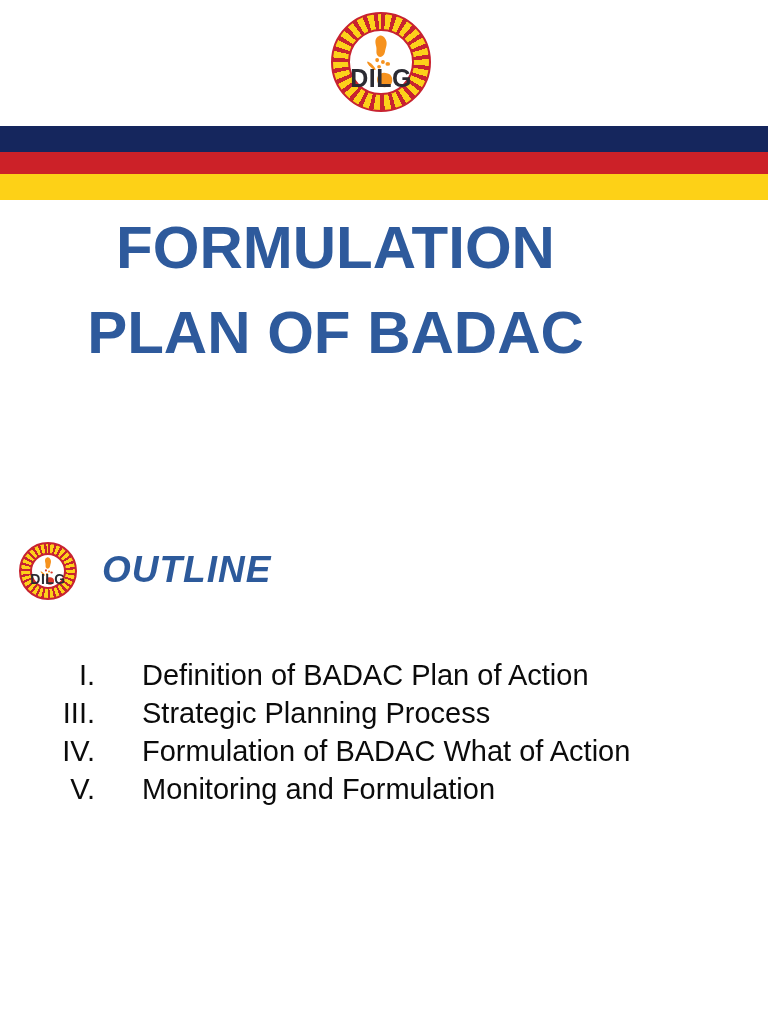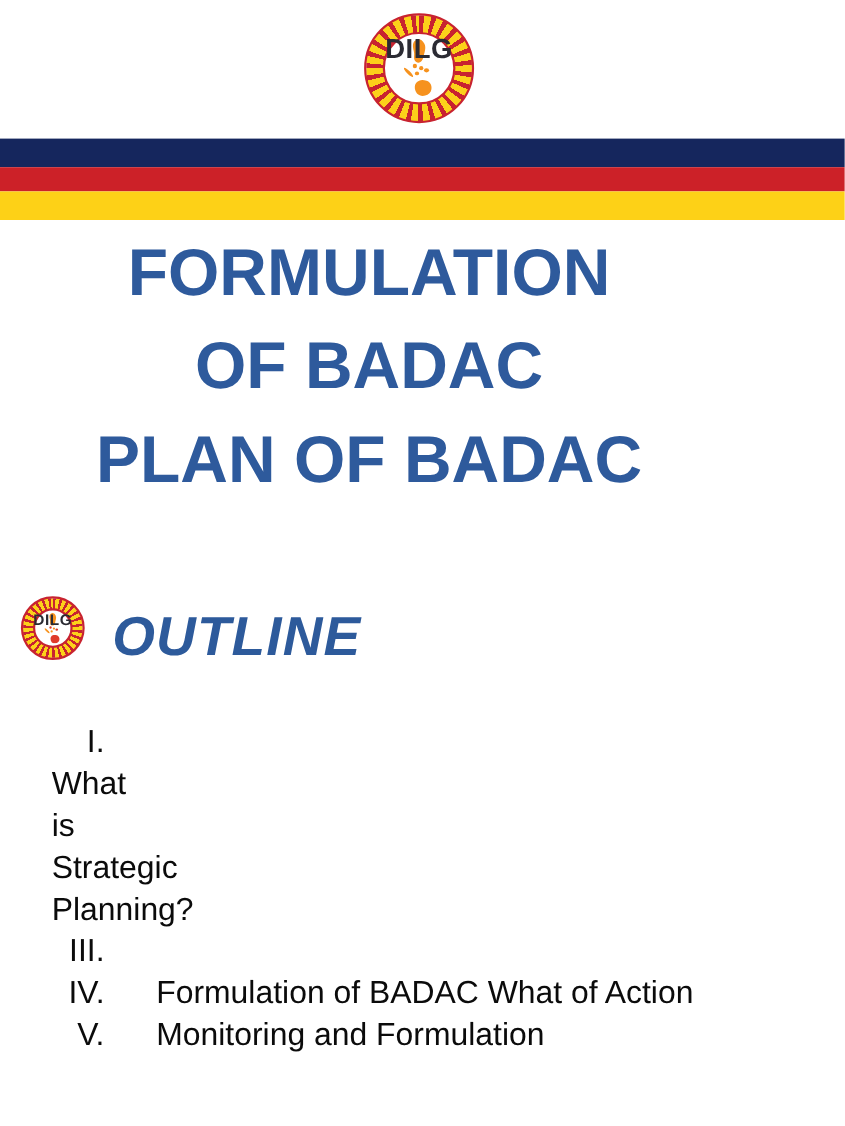--- a/index.html
+++ b/index.html
@@ -18,21 +18,21 @@
     background: repeating-conic-gradient(#c82330 0deg 5.5deg, #fcd11a 5.5deg 13.5deg);
     border: 2px solid #c82330;
   }
   .seal-center {
     position: absolute;
     inset: 16%;
     border-radius: 50%;
     background: #ffffff;
     border: 2px solid #c82330;
     display: flex;
-    align-items: flex-start;
+    align-items: flex-end;
     justify-content: center;
   }
   .seal-map {
     position: absolute;
     top: 6%;
     left: 50%;
     transform: translateX(-50%);
     height: 88%;
   }
   .seal-text {
@@ -67,21 +67,21 @@
     line-height: 85px;
     letter-spacing: 0px;
   }
 
   
   .outline-heading {
     position: absolute;
     left: 102px;
     top: 549px;
     color: #2d5a9b;
-    font-size: 50px;
+    font-size: 37px;
     font-weight: 700;
     font-style: italic;
     letter-spacing: 1px;
   }
 
   
   .outline-list {
     position: absolute;
     top: 656px;
     left: 0;
@@ -121,21 +121,20 @@
 </div>
 
 <div class="stripes">
   <div class="stripe navy"></div>
   <div class="stripe red"></div>
   <div class="stripe yellow"></div>
 </div>
 
 <h1 class="title">
   <div>FORMULATION</div>
-  <div>OF BADAC</div>
   <div>PLAN OF BADAC</div>
 </h1>
 
 <div class="seal" id="seal-outline">
   <div class="seal-center">
     <svg class="seal-map" viewBox="0 0 40 56">
       <path fill="#f6921e" d="M18 1 C13 3 14 8 15 12 C16 16 14 19 17 22 C20 24 23 22 24 18 C25 13 27 9 25 5 C23 1 20 0 18 1 Z"></path>
       <ellipse fill="#e03a2a" cx="16" cy="26" rx="2" ry="2.2"></ellipse>
       <ellipse fill="#f6921e" cx="22" cy="28" rx="2" ry="2"></ellipse>
       <ellipse fill="#e03a2a" cx="27" cy="30" rx="2.4" ry="2"></ellipse>
@@ -145,26 +144,27 @@
     </svg>
     <span class="seal-text">DILG</span>
   </div>
 </div>
 
 <h2 class="outline-heading">OUTLINE</h2>
 
 <ol class="outline-list">
   <li>
     <span class="numeral">I.</span>
+    <span class="item-text">Definition of BADAC Plan of Action</span>
   </li>
   <li>
-    <span class="item-text">What is Strategic Planning?</span>
   </li>
   <li>
     <span class="numeral">III.</span>
+    <span class="item-text">Strategic Planning Process</span>
   </li>
   <li>
     <span class="numeral">IV.</span>
     <span class="item-text">Formulation of BADAC What of Action</span>
   </li>
   <li>
     <span class="numeral">V.</span>
     <span class="item-text">Monitoring and Formulation</span>
   </li>
 </ol>

